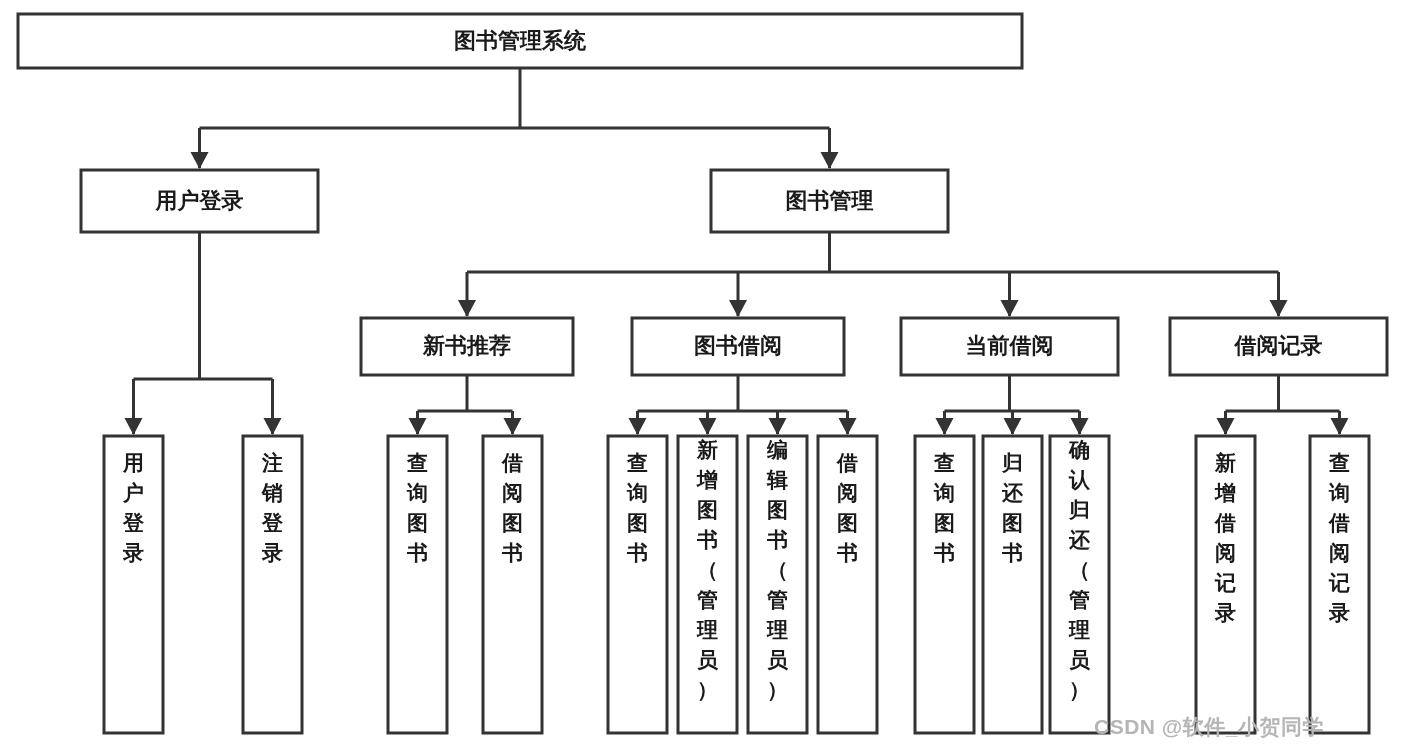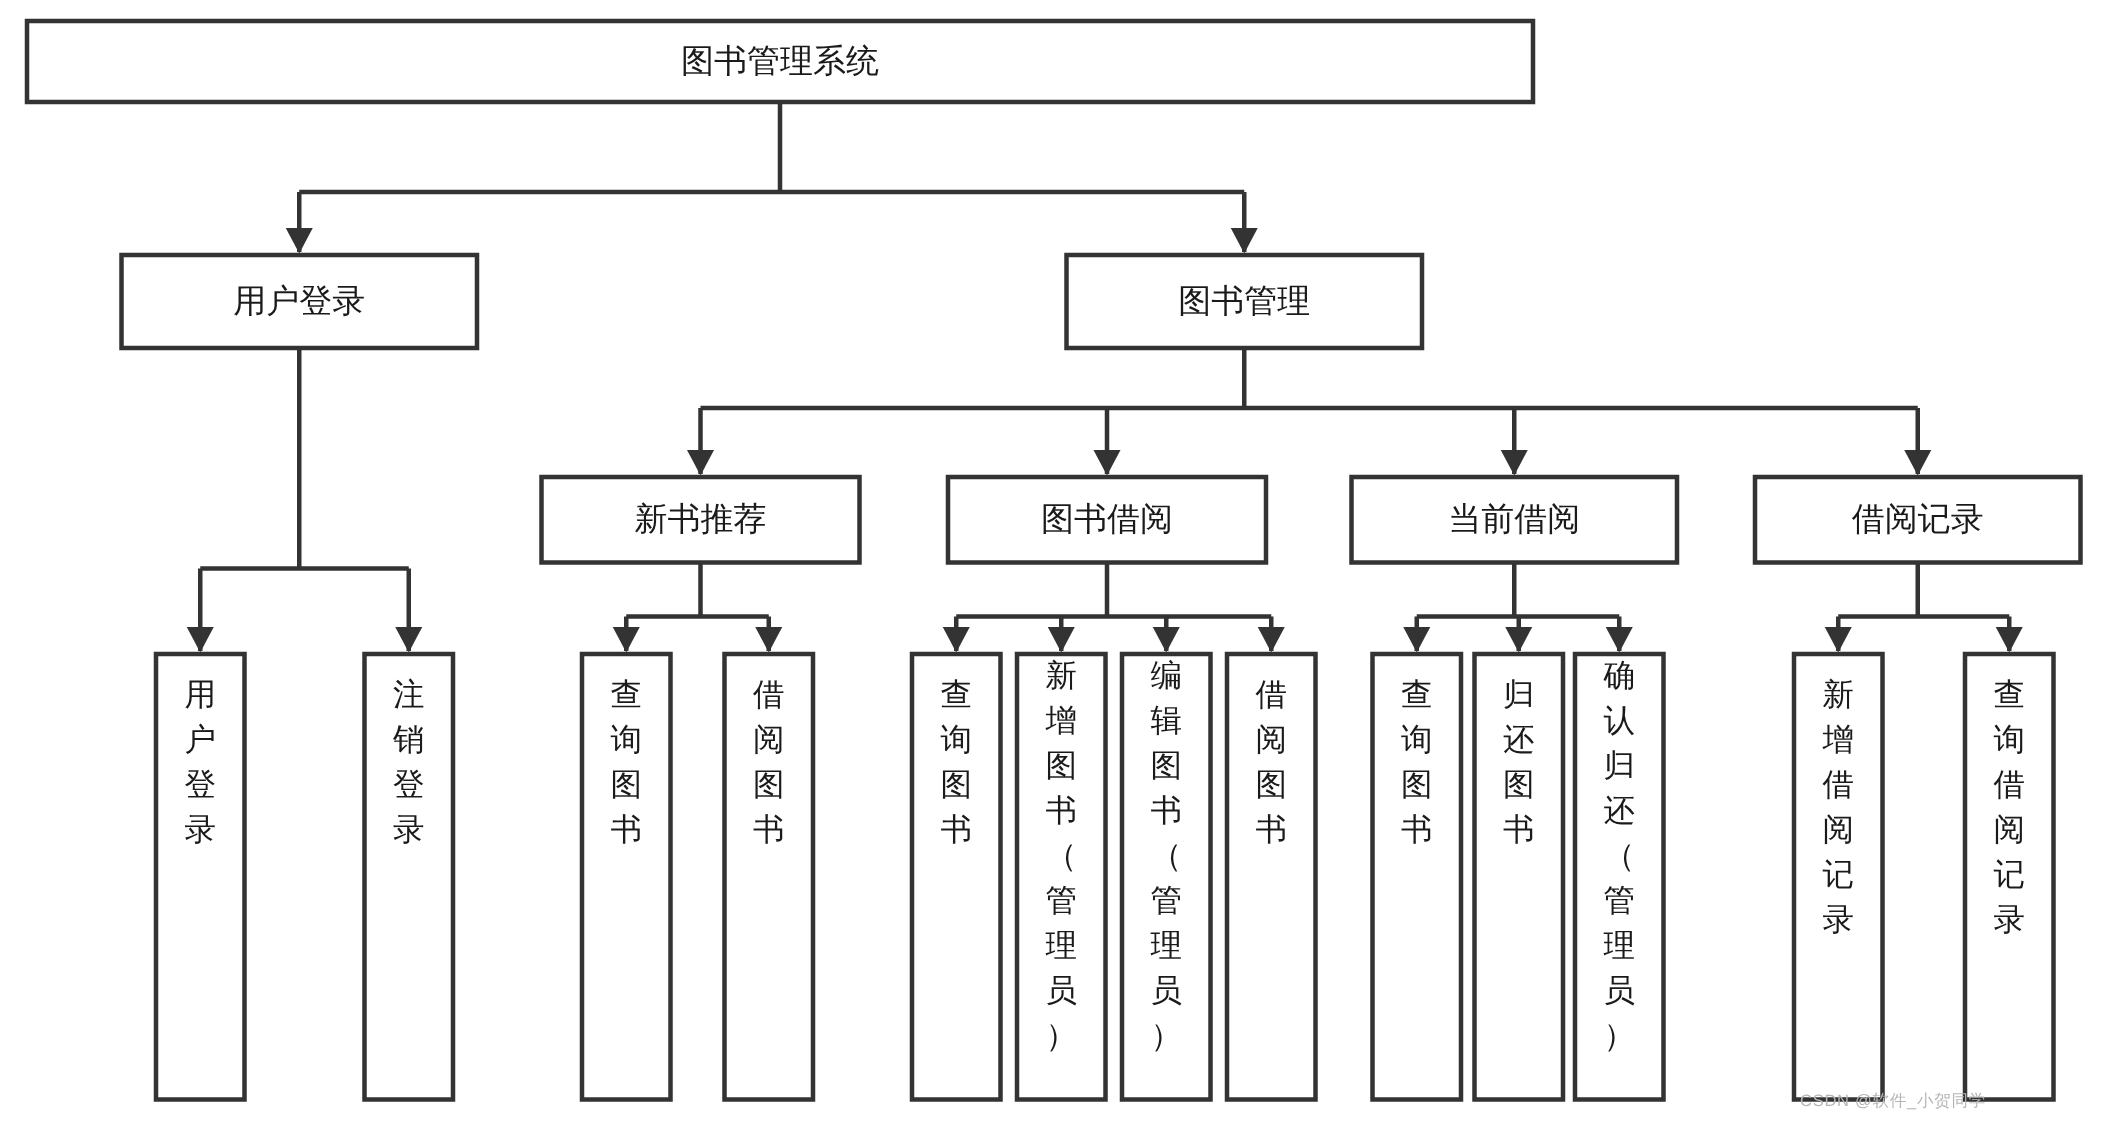--- a/index.html
+++ b/index.html
@@ -11,20 +11,21 @@
     width: 1405px;
     height: 747px;
     font-family: "Liberation Sans", "DejaVu Sans", sans-serif;
     overflow: hidden;
     position: relative;
   }
   #diagram-root {
     position: relative;
     width: 1332px;
     height: 747px;
+    font-weight: bold;
   }
   svg.diagram {
     position: absolute;
     top: 0;
     left: 0;
     width: 1405px;
     height: 747px;
   }
   .node-box {
     fill: #ffffff;
@@ -51,21 +52,21 @@
   }
   .arrow-head {
     fill: #333333;
     stroke: none;
   }
   .watermark {
     position: absolute;
     right: 8px;
     bottom: 6px;
     font-family: "Liberation Sans", "DejaVu Sans", sans-serif;
-    font-size: 11px;
+    font-size: 21px;
     color: #b5b5b5;
     letter-spacing: 0.5px;
     white-space: nowrap;
     pointer-events: none;
   }
 </style>
 </head>
 <body>
 
 <div id="diagram-root">

